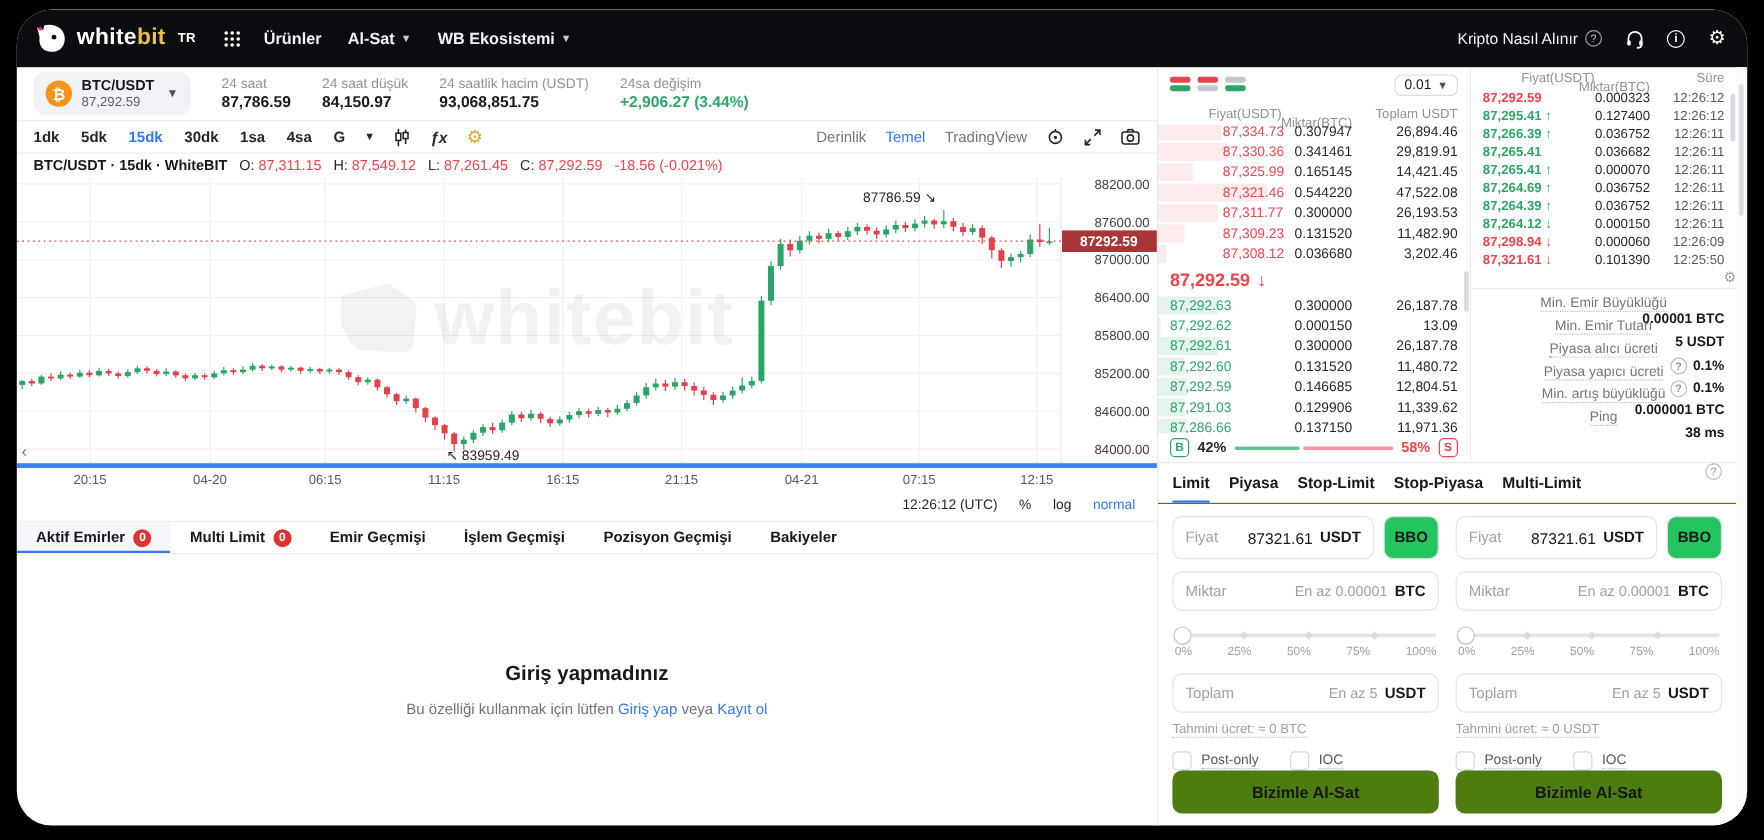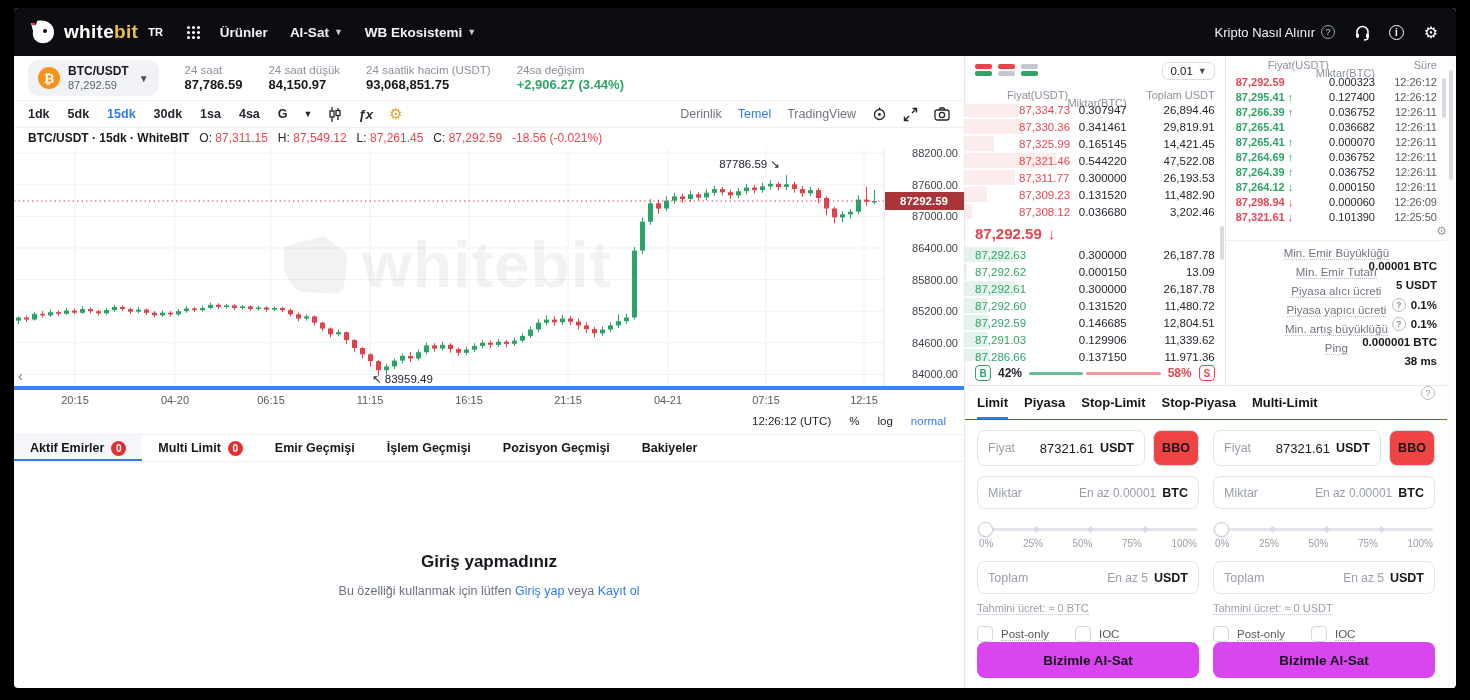--- a/index.html
+++ b/index.html
@@ -1,17 +1,17 @@
 <!DOCTYPE html>
 <html><head>
 <meta charset="utf-8">
 <style>
   * { margin:0; padding:0; box-sizing:border-box; }
   html,body { width:1470px; height:700px; background:#000; font-family:"Liberation Sans", sans-serif; overflow:hidden; }
-  .frame { position:absolute; left:14px; top:8px; width:1442px; height:680px; background:#fff; border-radius:4px; overflow:hidden; display:flex; flex-direction:column; }
+  .frame { position:absolute; left:14px; top:8px; width:1442px; height:680px; background:#fff; border-radius:29px; overflow:hidden; display:flex; flex-direction:column; }
   
   .nav { height:48px; background:#0c0d10; display:flex; align-items:center; padding:0 16px; flex:0 0 auto; }
   .brand { display:flex; align-items:center; gap:8px; margin-right:22px; }
   .brand-text { font-size:19px; font-weight:bold; letter-spacing:.3px; color:#fff; }
   .brand-text .bit { color:#e9bd4e; }
   .brand-tr { color:#fff; font-size:11px; font-weight:bold; margin-left:2px; }
   .nav-item { color:#f2f3f5; font-size:13.5px; font-weight:bold; margin:0 11px; display:flex; align-items:center; gap:5px; cursor:pointer; }
   .chev { font-size:9px; color:#c6c9cf; }
   .nav-right { margin-left:auto; display:flex; align-items:center; gap:18px; }
   .nav-help { color:#f2f3f5; font-size:13px; display:flex; align-items:center; gap:6px; }
@@ -124,33 +124,33 @@
   .of-tab.active { box-shadow:inset 0 -2px 0 #3179f5; }
   .of-help { margin-left:auto; }
   .of-cols { display:flex; gap:14px; margin-top:10px; flex:1; }
   .of-col { flex:1; display:flex; flex-direction:column; }
   .frow { display:flex; gap:8px; }
   .finput { flex:1; height:36px; border:1px solid #e2e4e9; border-radius:8px; display:flex; align-items:center; padding:0 10px; gap:6px; cursor:text; }
   .finput .ph { font-size:12.5px; color:#9aa0aa; }
   .finput .fv { margin-left:auto; font-size:13px; color:#17181b; }
   .finput .hint { margin-left:auto; font-size:12px; color:#9aa0aa; }
   .finput .unit { font-size:12.5px; font-weight:bold; color:#17181b; }
-  .bbo { width:46px; height:36px; border:1px solid #d9dbe0; border-radius:8px; background:#ef4444; font-size:12.5px; font-weight:bold; color:#17181b; cursor:pointer; }
+  .bbo { width:46px; height:36px; border:1px solid #d9dbe0; border-radius:8px; background:#22c55e; font-size:12.5px; font-weight:bold; color:#17181b; cursor:pointer; }
   .slider { margin:14px 2px 2px; position:relative; height:26px; }
   .sl-track { position:absolute; left:0; right:0; top:5px; height:3px; background:#e3e5ea; border-radius:2px; }
   .sl-dot { position:absolute; top:4px; width:5px; height:5px; background:#d9dbe0; transform:rotate(45deg); }
   .sl-handle { position:absolute; left:-1px; top:-1px; width:15px; height:15px; background:#fff; border:1px solid #c9ccd4; border-radius:50%; box-shadow:0 1px 2px rgba(0,0,0,.12); cursor:grab; }
   .sl-labels { position:absolute; left:0; right:0; top:15px; display:flex; justify-content:space-between; font-size:10px; color:#9aa0aa; }
   .fee { margin-top:8px; font-size:11px; color:#9aa0aa; }
   .fee span { border-bottom:1px dotted #c3c7cf; }
   .checks { display:flex; gap:26px; margin-top:12px; align-items:center; }
   .check { display:flex; gap:8px; align-items:center; cursor:pointer; }
   .cbox { width:16px; height:16px; border:1.5px solid #d3d6dd; border-radius:4px; background:#fff; }
   .clabel { font-size:11.5px; color:#55595f; border-bottom:1px dotted #b9bdc6; }
-  .submit { margin-top:auto; height:36px; border:none; border-radius:8px; background:#d946ef; color:#16171a; font-size:13.5px; font-weight:bold; cursor:pointer; }
+  .submit { margin-top:auto; height:36px; border:none; border-radius:8px; background:#4d7c0f; color:#16171a; font-size:13.5px; font-weight:bold; cursor:pointer; }
   .mt10 { margin-top:10px; }
   svg text { font-family:"Liberation Sans", sans-serif; }
 </style>
 </head>
 <body>
 
 <div class="frame">
 
   <div class="nav">
     <div class="brand">

